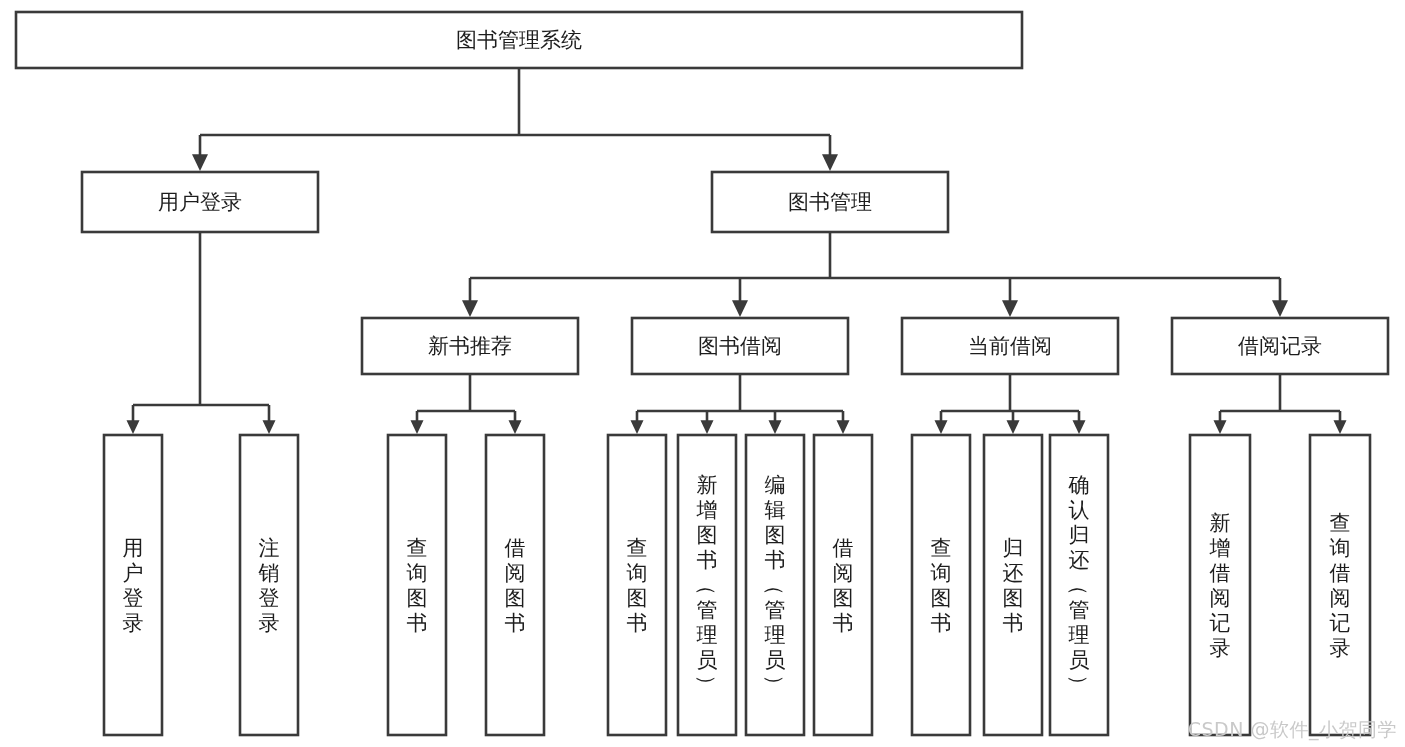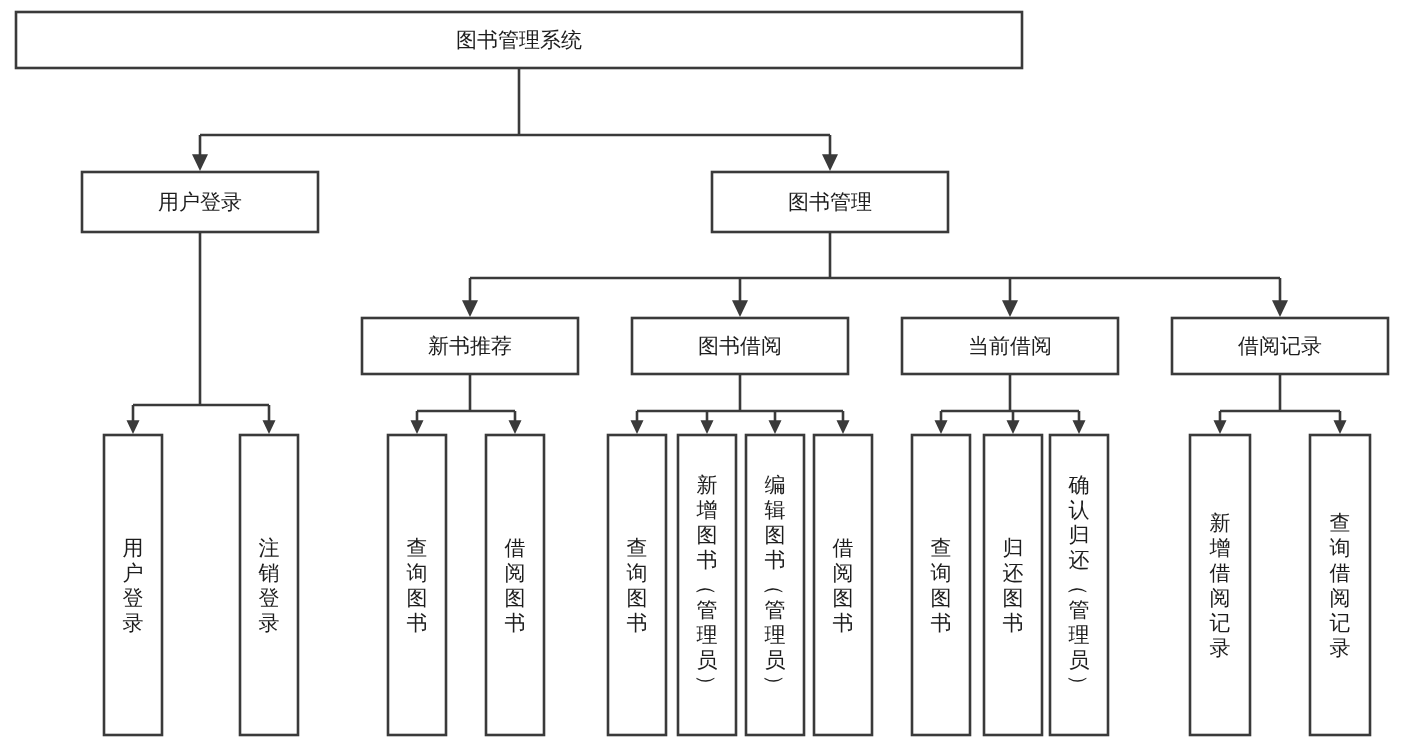--- a/index.html
+++ b/index.html
@@ -279,13 +279,14 @@
         <g>
           <text x="1340" y="522.5" class="leaf-label" text-anchor="middle" dominant-baseline="central" font-size="21">查</text>
           <text x="1340" y="547.5" class="leaf-label" text-anchor="middle" dominant-baseline="central" font-size="21">询</text>
           <text x="1340" y="572.5" class="leaf-label" text-anchor="middle" dominant-baseline="central" font-size="21">借</text>
           <text x="1340" y="597.5" class="leaf-label" text-anchor="middle" dominant-baseline="central" font-size="21">阅</text>
           <text x="1340" y="622.5" class="leaf-label" text-anchor="middle" dominant-baseline="central" font-size="21">记</text>
           <text x="1340" y="647.5" class="leaf-label" text-anchor="middle" dominant-baseline="central" font-size="21">录</text>
         </g>
       </g>
     </svg>
+  <div class="watermark">CSDN @软件_小贺同学</div>
 </div>
 
 </body></html>

